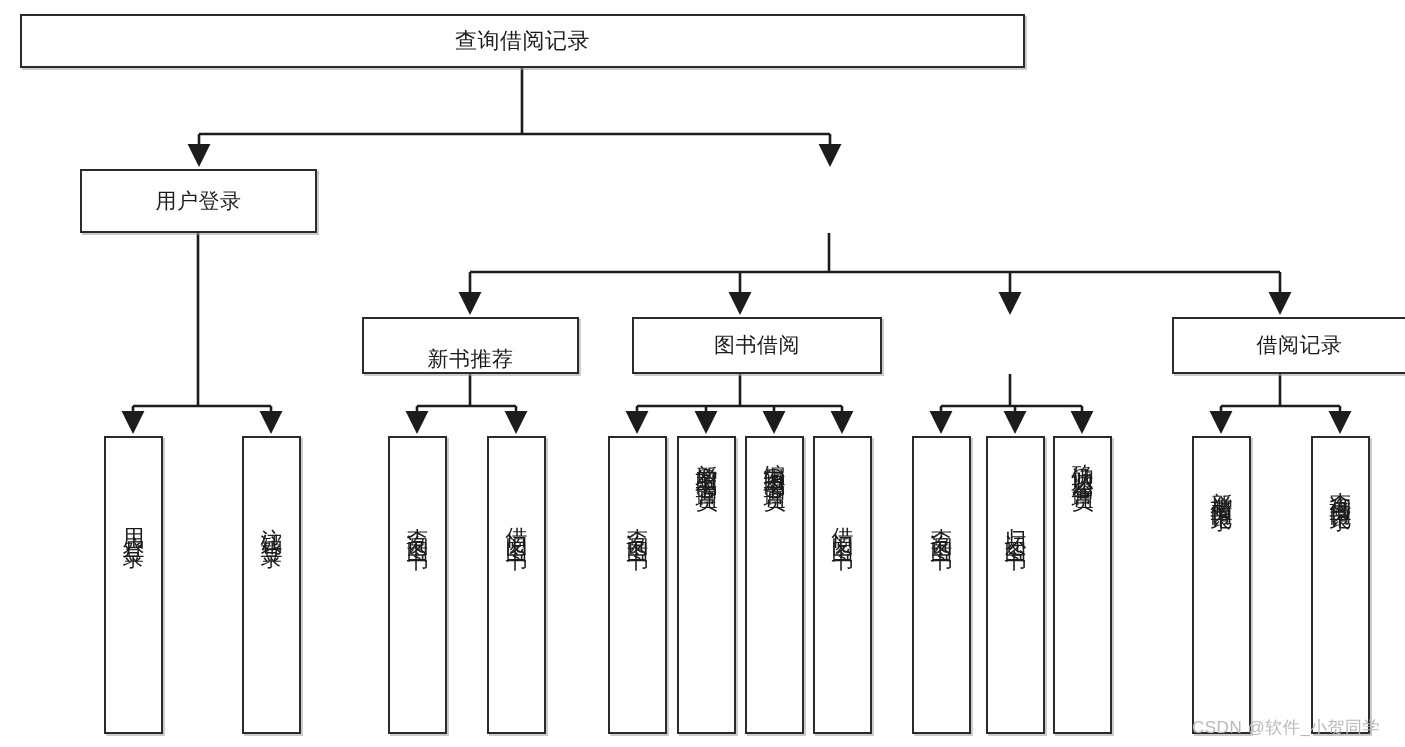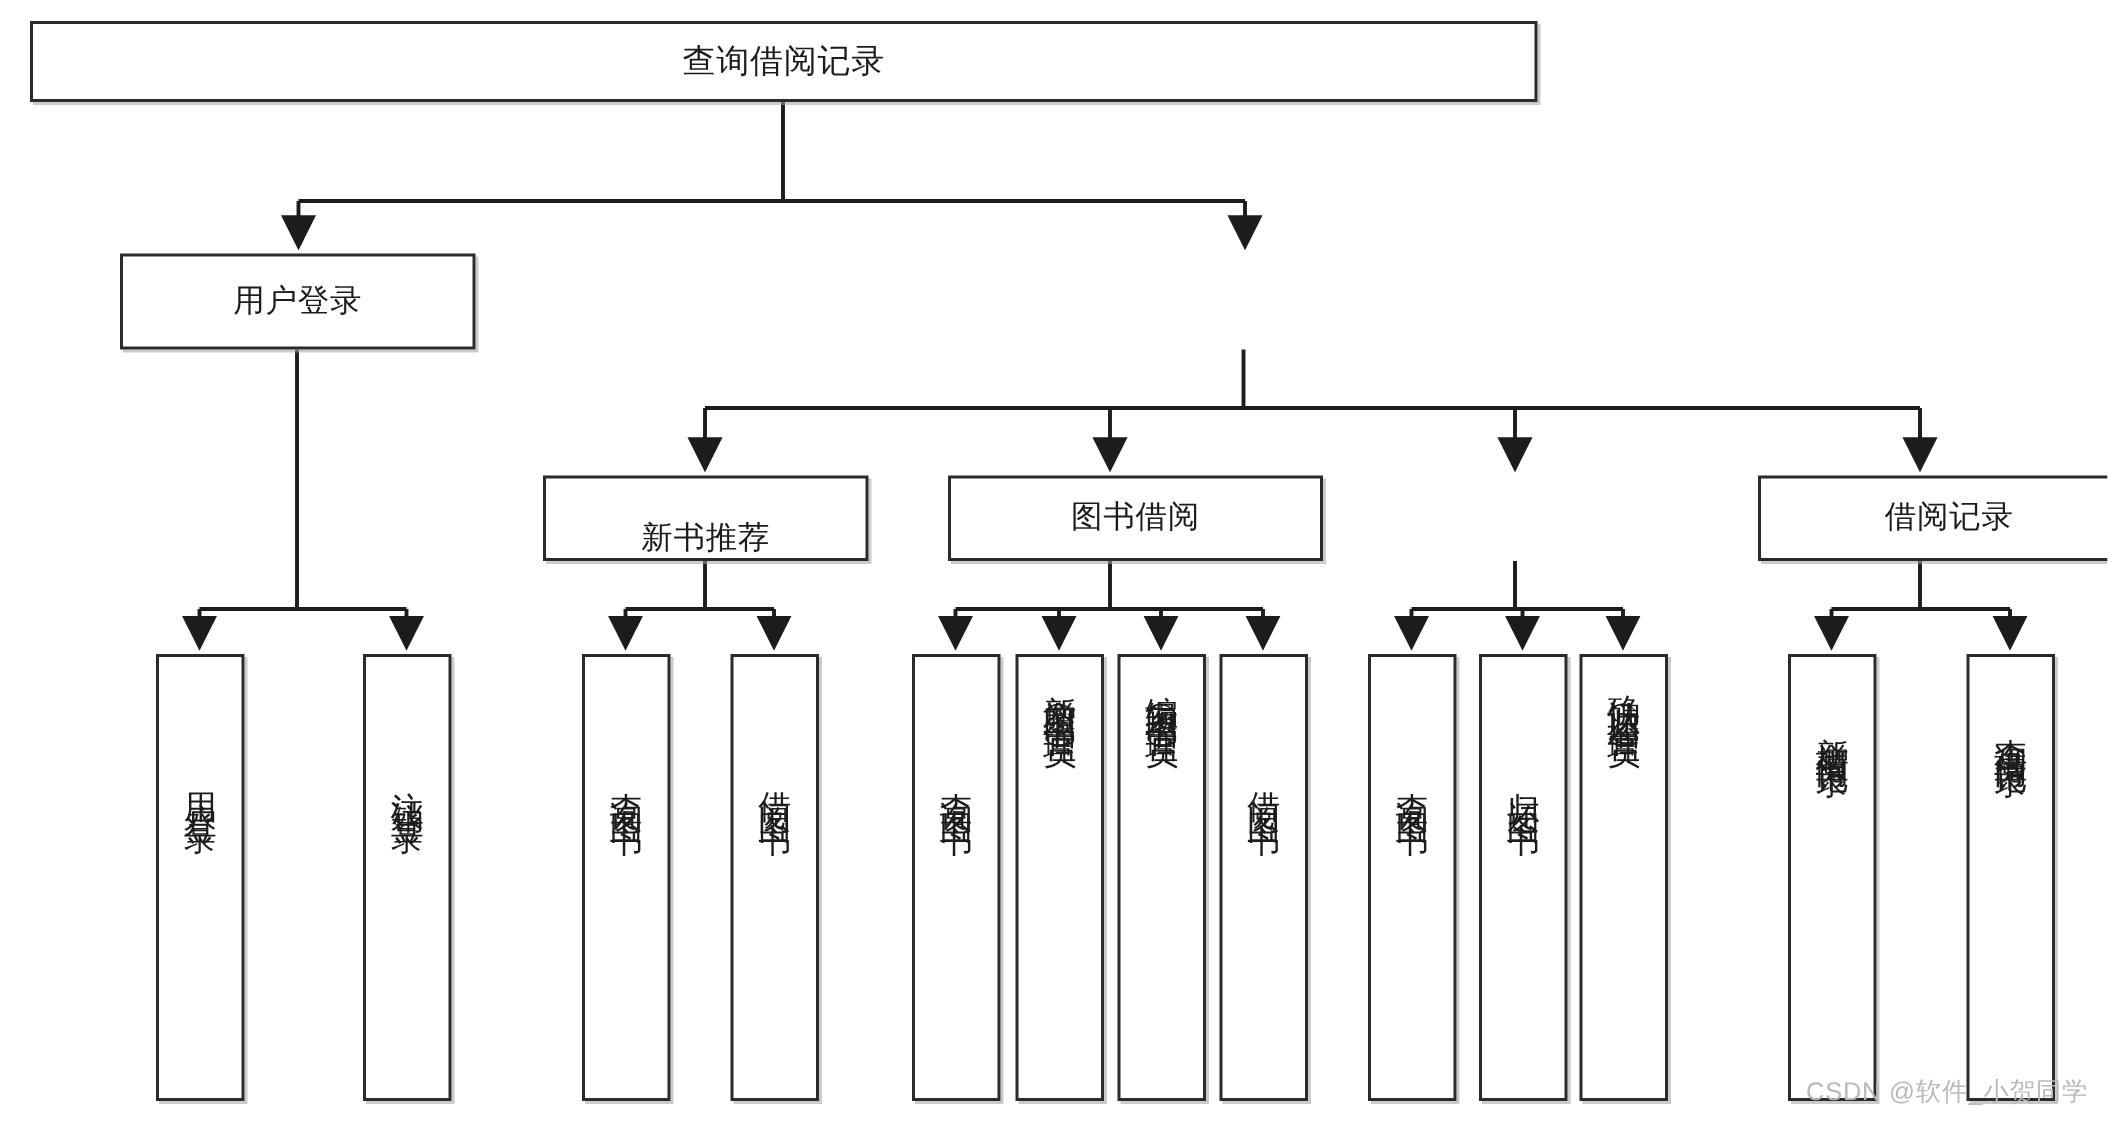--- a/index.html
+++ b/index.html
@@ -183,15 +183,15 @@
     <span class="label">确认归还（管理员）</span>
   </div>
 
   <div class="node v tall" style="left:1192px; top:436px; width:59px; height:298px; padding-top:36px;">
     <span class="label">新增借阅记录</span>
   </div>
   <div class="node v tall" style="left:1311px; top:436px; width:59px; height:298px; padding-top:36px;">
     <span class="label">查询借阅记录</span>
   </div>
 
-  <div class="watermark" style="left:1192px; top:716px;padding-left:12px;">CSDN @软件_小贺同学</div>
+  <div class="watermark" style="left:1192px; top:716px;">CSDN @软件_小贺同学</div>
 
 </div>
 
 </body></html>

